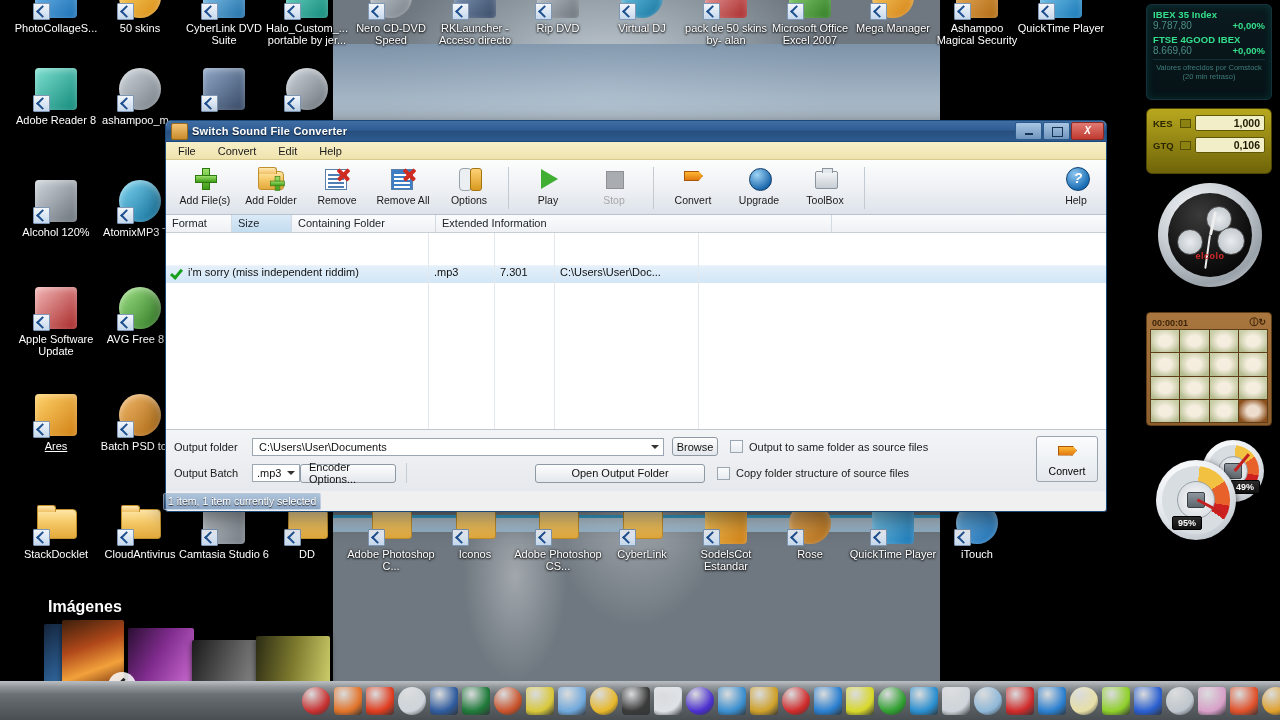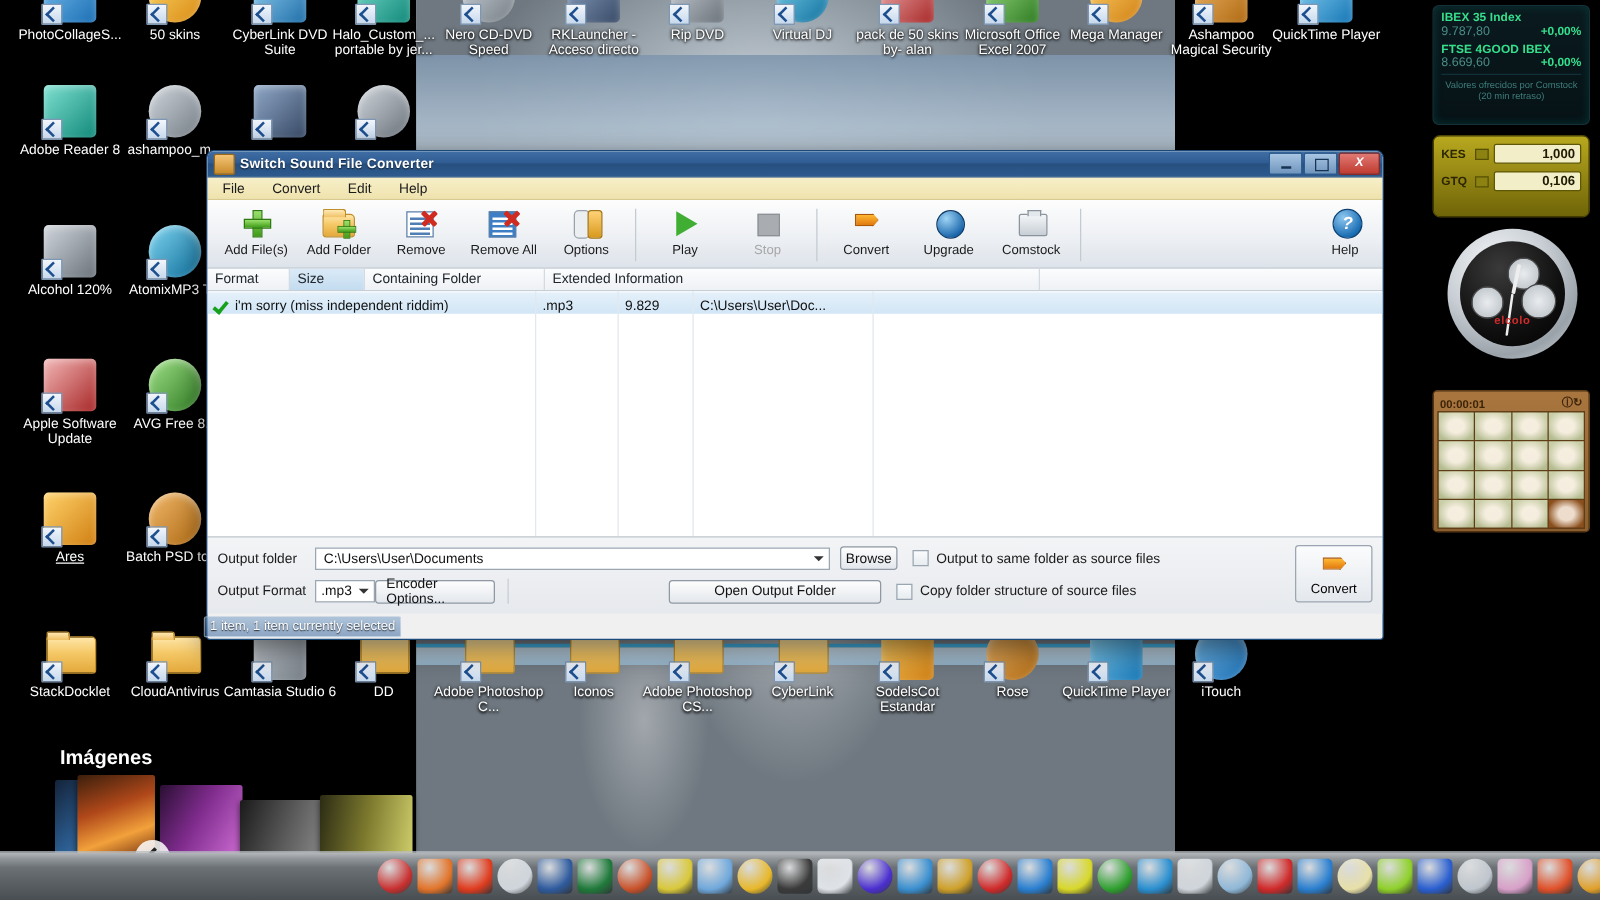--- a/index.html
+++ b/index.html
@@ -159,22 +159,22 @@
   .tb.dis .tl{color:#a7a7a7;}
   .tbsep{width:1px;margin:5px 6px;background:#c3cad2;}
   .tbspace{flex:1;}
   .tb.help{width:52px;}
 
   #listhdr{height:17px;display:flex;background:linear-gradient(#fbfcfd,#eef1f5);
     border-bottom:1px solid #c6ced6;font-size:11px;color:#20262c;}
   #listhdr .col{padding:2px 6px;border-right:1px solid #d3dae1;box-sizing:border-box;overflow:hidden;white-space:nowrap;}
   #listhdr .col.sel{background:linear-gradient(#dbeaf7,#c3dcf0);}
   #listbody{height:196px;background:#fff;overflow:hidden;position:relative;}
-  .grow{display:flex;height:17px;align-items:flex-end;font-size:11px;color:#101010;
-    background:linear-gradient(#e4f0fa,#d2e6f6);border-top:1px solid #eef4fa;}
+  .grow{display:flex;height:17px;align-items:flex-start;font-size:11px;color:#101010;
+    background:linear-gradient(#e4f0fa,#d2e6f6);border-top:1px solid #eef4fa;margin-top:32px;}
   .grow .c{padding:0 6px;box-sizing:border-box;overflow:hidden;white-space:nowrap;}
   .check{width:13px;height:13px;margin-left:3px;position:relative;flex:none;}
   .check:before{content:"";position:absolute;left:4px;top:1px;width:4px;height:9px;
     border-right:3px solid #17a01c;border-bottom:3px solid #17a01c;transform:rotate(40deg);}
   .vlines{position:absolute;top:0;bottom:0;border-left:1px solid #e2e8ee;}
 
   #bottompanel{background:linear-gradient(#f3f4f6,#e6e9ed);border-top:1px solid #c0c7cf;
     padding:7px 8px 6px;height:62px;box-sizing:border-box;position:relative;}
   .brow{display:flex;align-items:center;margin-bottom:7px;}
   .blabel{font-size:11px;color:#1a1a1a;width:78px;flex:none;}
@@ -573,20 +573,37 @@
       <div class="ptile"></div>
       <div class="ptile"></div>
       <div class="ptile"></div>
       <div class="ptile"></div>
       <div class="ptile"></div>
       <div class="ptile"></div>
       <div class="ptile empty"></div>
     </div>
   </div>
 
+  <div class="gadget g-meter">
+    <div class="gauge" style="left:56px;top:8px;width:62px;height:62px;">
+      <div class="arc"></div>
+      <div class="hub"></div>
+      <div class="chip"></div>
+      <div class="needle" style="transform:rotate(40deg);"></div>
+    </div>
+    <div class="gbadge" style="left:84px;top:48px;">49%</div>
+
+    <div class="gauge" style="left:10px;top:28px;width:80px;height:80px;">
+      <div class="arc"></div>
+      <div class="hub"></div>
+      <div class="chip"></div>
+      <div class="needle" style="transform:rotate(118deg);"></div>
+    </div>
+    <div class="gbadge" style="left:26px;top:84px;">95%</div>
+  </div>
 </div>
 
 <div id="app">
 
   <div id="titlebar">
     <span class="tico"></span>
     <span class="ttl">Switch Sound File Converter</span>
     <span class="wbtns">
       <span class="wb">
           <i class="m"></i>
@@ -679,21 +696,21 @@
     <div class="tb">
       <span class="ic">
           <i class="globe"></i>
         </span>
       <span class="tl">Upgrade</span>
     </div>
     <div class="tb">
       <span class="ic">
           <i class="tbox"></i>
         </span>
-      <span class="tl">Comstock</span>
+      <span class="tl">ToolBox</span>
     </div>
 
     <div class="tbsep"></div>
     <div class="tbspace"></div>
 
     <div class="tb help">
       <span class="ic">
           <i class="helpc">?</i>
         </span>
       <span class="tl">Help</span>
@@ -709,21 +726,21 @@
 
   <div id="listbody">
     <div class="vlines" style="left:262px"></div>
     <div class="vlines" style="left:328px"></div>
     <div class="vlines" style="left:388px"></div>
     <div class="vlines" style="left:532px"></div>
     <div class="grow">
       <span class="check"></span>
       <span class="c" style="width:246px">i'm sorry (miss independent riddim)</span>
       <span class="c" style="width:66px">.mp3</span>
-      <span class="c" style="width:60px">9.829</span>
+      <span class="c" style="width:60px">7.301</span>
       <span class="c" style="width:144px">C:\Users\User\Doc...</span>
     </div>
   </div>
 
   <div id="bottompanel">
     <div class="brow">
       <span class="blabel">Output folder</span>
       <span class="combo" style="width:412px">
         <span>C:\Users\User\Documents</span>
         <span class="arw">
@@ -732,21 +749,21 @@
       </span>
       <span class="btn" style="margin-left:8px;width:46px">Browse</span>
       <span style="width:12px"></span>
       <span class="cbrow" style="margin:0">
         <span class="cbox"></span>
         <span>Output to same folder as source files</span>
       </span>
     </div>
 
     <div class="brow">
-      <span class="blabel">Output Format</span>
+      <span class="blabel">Output Batch</span>
       <span class="combo" style="width:48px;padding-left:4px">
         <span>.mp3</span>
         <span class="arw">
             <i class="caret"></i>
           </span>
       </span>
       <span class="btn" style="margin-left:0;width:96px">Encoder Options...</span>
       <span style="width:1px;height:20px;background:#c6cdd4;margin:0 10px"></span>
       <span class="btn" style="width:170px;margin-left:118px">Open Output Folder</span>
       <span style="width:12px"></span>

